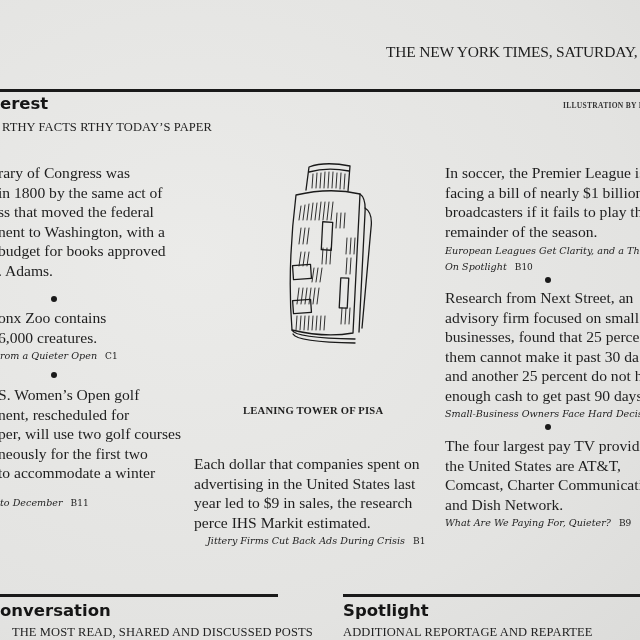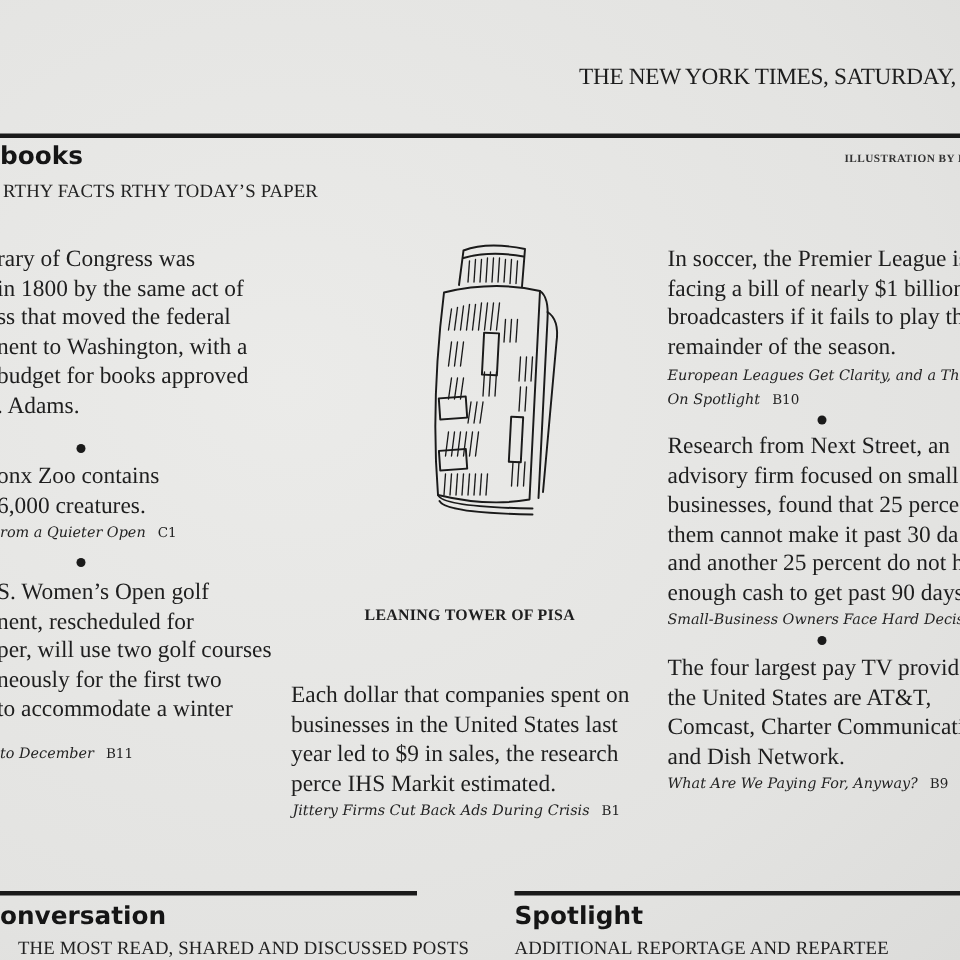--- a/index.html
+++ b/index.html
@@ -44,21 +44,21 @@
   }
   .illus { position: absolute; left: 235px; top: 158px; width: 186px; height: 196px; }
 </style>
 </head>
 <body>
 
 <div class="abs masthead">THE NEW YORK TIMES, SATURDAY, APRIL</div>
 
 <div class="rule-thick" style="left:0; top:89px; width:640px;"></div>
 
-<div class="abs section-title" style="left:0; top:94px;">books</div>
+<div class="abs section-title" style="left:0; top:94px;">erest</div>
 <div class="abs section-sub" style="left:2px; top:120px;">RTHY FACTS RTHY TODAY’S PAPER</div>
 <div class="abs credit" style="left:563px; top:101px;">ILLUSTRATION BY BE</div>
 
 <div class="fact" style="left:-2px; top:163px;">
   <p>rary of Congress was</p>
   <p>in 1800 by the same act of</p>
   <p>ss that moved the federal</p>
   <p>nent to Washington, with a</p>
   <p> budget for books approved</p>
   <p>. Adams.</p>
@@ -161,24 +161,24 @@
 
   <rect x="87" y="64" width="10" height="28" transform="rotate(3 92 78)"></rect>
   <rect x="58" y="107" width="18" height="14" transform="rotate(-4 67 114)"></rect>
   <rect x="58" y="142" width="18" height="13" transform="rotate(-4 67 148)"></rect>
   <rect x="105" y="120" width="8" height="30" transform="rotate(3 109 135)"></rect>
 </svg>
 <div class="abs caption">LEANING TOWER OF PISA</div>
 
 <div class="fact" style="left:194px; top:454px;">
   <p>Each dollar that companies spent on</p>
-  <p>businesses in the United States last</p>
+  <p>advertising in the United States last</p>
   <p>year led to $9 in sales, the research</p>
   <p>perce IHS Markit estimated.</p>
-  <div class="ref" style="margin-top:1px; margin-left:1px;">
+  <div class="ref" style="margin-top:1px; margin-left:13px;">
     <span>Jittery Firms Cut Back Ads During Crisis</span><span class="pg">B1</span>
   </div>
 </div>
 
 <div class="fact" style="left:445px; top:163px;">
   <p>In soccer, the Premier League is</p>
   <p>facing a bill of nearly $1 billion</p>
   <p>broadcasters if it fails to play the</p>
   <p>remainder of the season.</p>
   <div class="ref" style="margin-top:2px;">
@@ -200,21 +200,21 @@
   </div>
 </div>
 <div class="bullet" style="left:545px; top:424px;"></div>
 
 <div class="fact" style="left:445px; top:436px;">
   <p>The four largest pay TV provide</p>
   <p>the United States are AT&amp;T,</p>
   <p>Comcast, Charter Communicati</p>
   <p>and Dish Network.</p>
   <div class="ref" style="margin-top:1px;">
-    <span>What Are We Paying For, Anyway?</span><span class="pg">B9</span>
+    <span>What Are We Paying For, Quieter?</span><span class="pg">B9</span>
   </div>
 </div>
 
 <div class="rule-thick" style="left:0; top:594px; width:278px;"></div>
 <div class="abs section-title" style="left:0; top:601px;">onversation</div>
 <div class="abs section-sub" style="left:12px; top:625px;">THE MOST READ, SHARED AND DISCUSSED POSTS</div>
 
 <div class="rule-thick" style="left:343px; top:594px; width:297px;"></div>
 <div class="abs section-title" style="left:343px; top:601px;">Spotlight</div>
 <div class="abs section-sub" style="left:343px; top:625px;">ADDITIONAL REPORTAGE AND REPARTEE</div>

